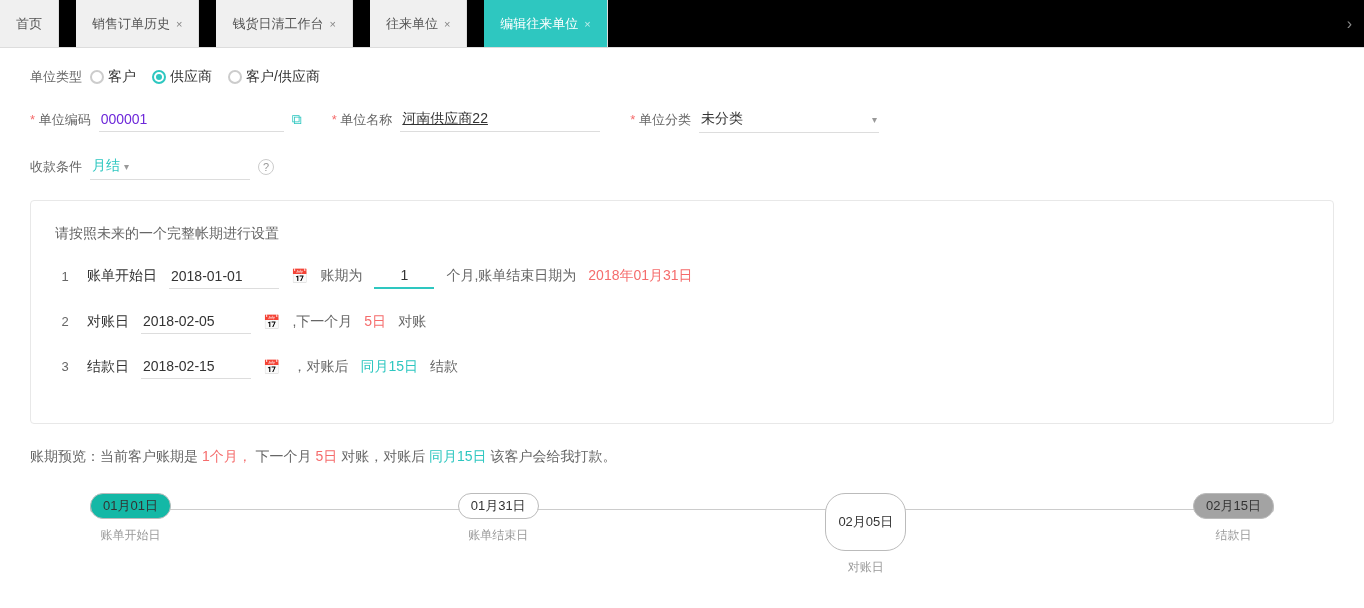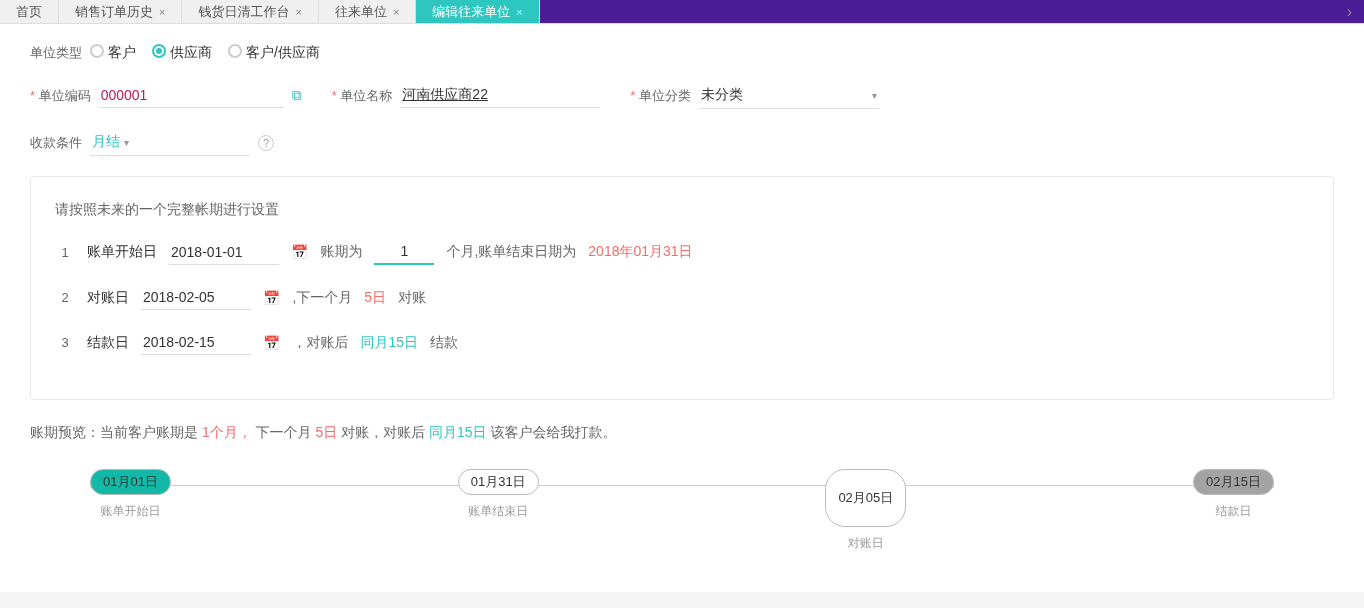--- a/index.html
+++ b/index.html
@@ -1,23 +1,24 @@
 <!DOCTYPE html>
 <html><head>
   <meta charset="utf-8">
   <style>
     * { box-sizing: border-box; margin: 0; padding: 0; }
     body { font-family: 'Microsoft YaHei', Arial, sans-serif; font-size: 14px; color: #333; background: #f5f5f5; }
 
     
     .tab-bar {
       display: flex; align-items: stretch;
-      background: #4c1d95;
+      background: #000000;
       border-bottom: 1px solid #ddd;
-      height: 24px;
+      height: 48px;
+      gap: 17px;
     }
     .tab {
       display: flex; align-items: center; padding: 0 16px;
       cursor: pointer; color: #555; font-size: 13px;
       border-right: 1px solid #ddd; gap: 6px;
       background: #f0f0f0;
     }
     .tab.active {
       background: #2ec7c0; color: #fff;
     }
@@ -37,40 +38,40 @@
       display: flex; align-items: center; margin-bottom: 20px; gap: 30px;
     }
     .form-field {
       display: flex; align-items: center; gap: 8px;
     }
     .form-label { color: #666; font-size: 13px; white-space: nowrap; }
     .required::before { content: '* '; color: #f56c6c; }
 
     
     .radio-group { display: flex; align-items: center; gap: 16px; }
-    .radio-item { display: flex; align-items: flex-start; gap: 4px; cursor: pointer; }
+    .radio-item { display: flex; align-items: center; gap: 4px; cursor: pointer; }
     .radio-circle {
       width: 14px; height: 14px; border-radius: 50%;
       border: 2px solid #ccc; display: inline-block;
     }
     .radio-circle.checked { border-color: #2ec7c0; }
     .radio-circle.checked::after {
       content: ''; display: block; width: 6px; height: 6px;
       border-radius: 50%; background: #2ec7c0;
       margin: 2px auto;
     }
 
     
     .input-field {
       border: none; border-bottom: 1px solid #ddd;
       padding: 4px 2px; font-size: 14px; color: #333;
       outline: none; min-width: 120px;
       background: transparent;
     }
-    .input-code { min-width: 140px; color: #be185d; }
+    .input-code { min-width: 140px; color: #6d28d9; }
     .input-name { min-width: 200px; text-decoration: underline; }
 
     
     .select-field {
       display: flex; align-items: center; gap: 4px;
       border-bottom: 1px solid #ddd; padding: 4px 2px;
       min-width: 160px; cursor: pointer;
     }
     .select-value { color: #2ec7c0; font-size: 14px; }
     .chevron-down { color: #999; font-size: 10px; }

